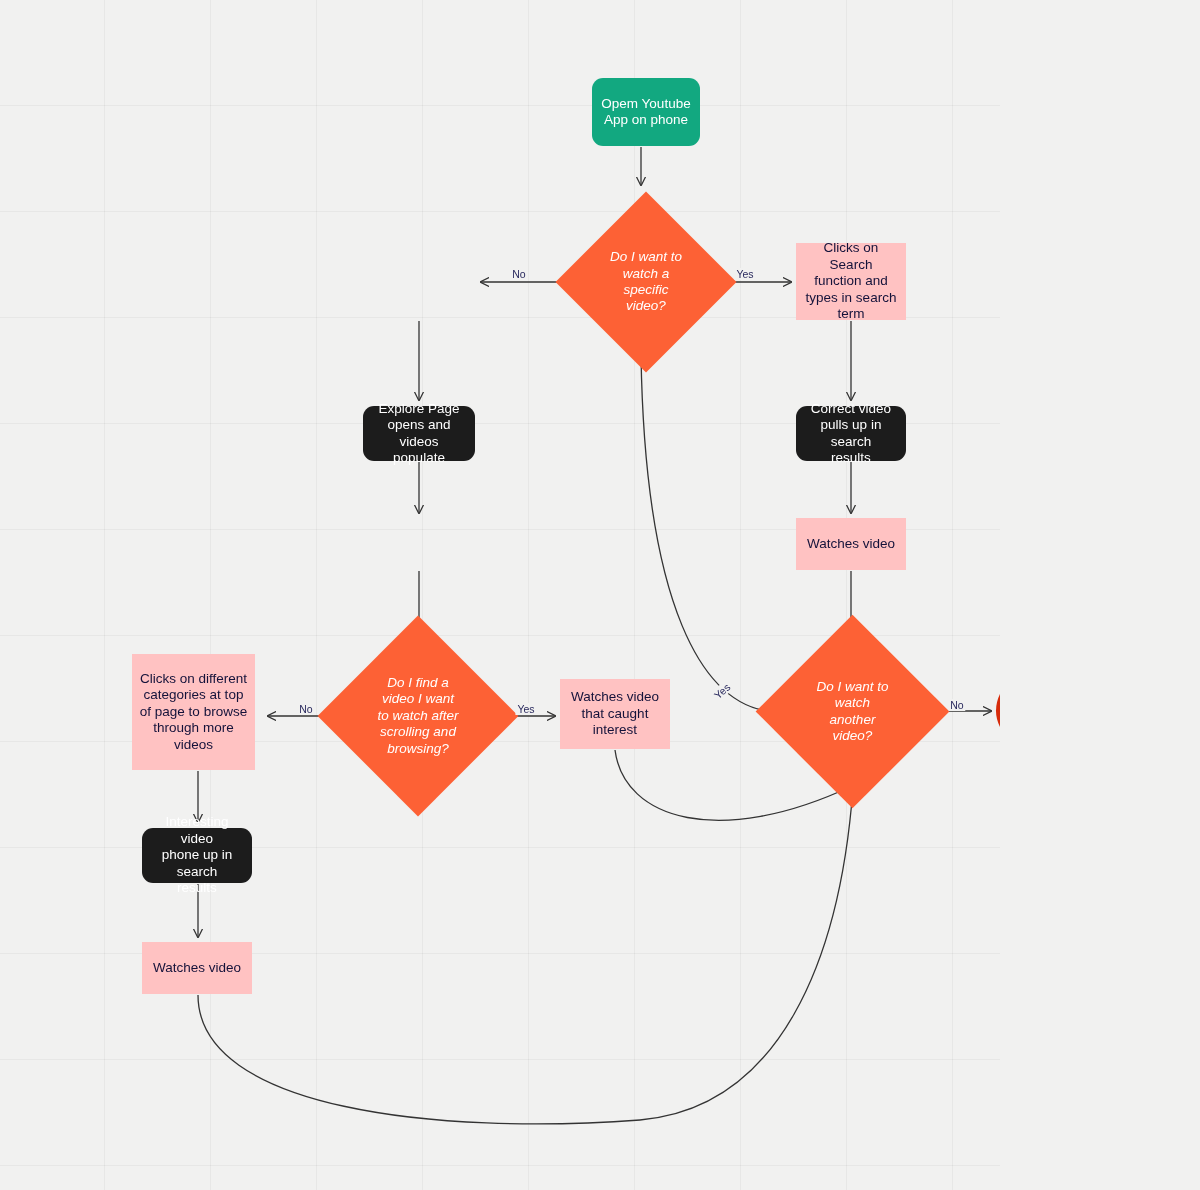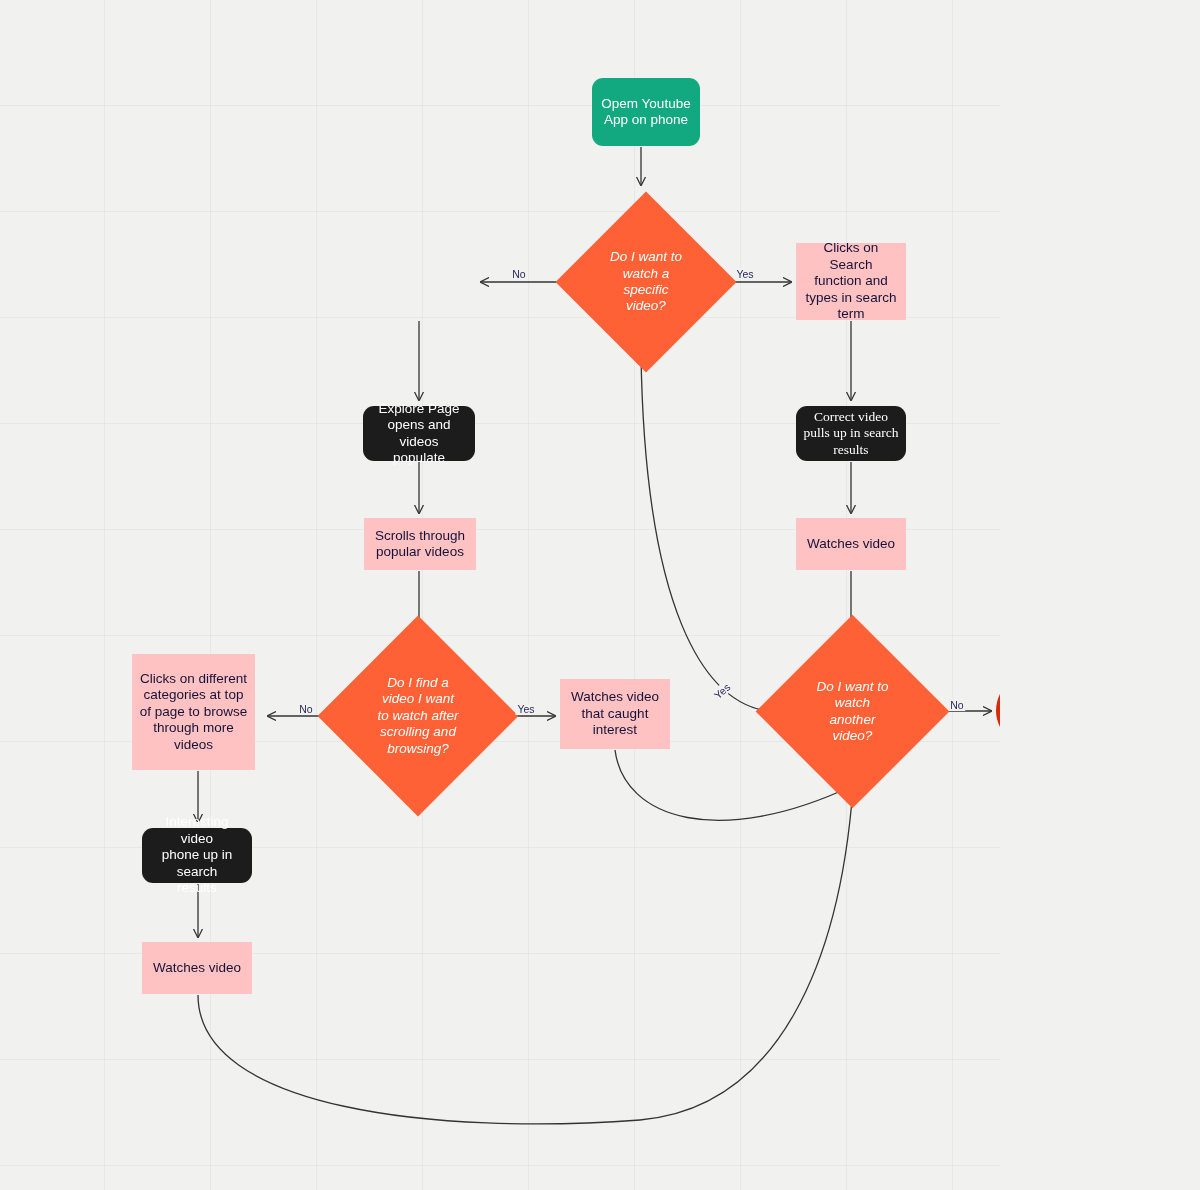--- a/index.html
+++ b/index.html
@@ -165,30 +165,26 @@
 populate</span>
   </div>
 
   <div class="node node-process" style="left:796px; top:243px; width:110px; height:77px;">
     <span>Clicks on Search
 function and
 types in search
 term</span>
   </div>
 
-  <div class="node node-system" style="left:796px; top:406px; width:110px; height:55px;font-family:Liberation Serif, serif;">
+  <div class="node node-system" style="left:796px; top:406px; width:110px; height:55px;">
     <span>Correct video
 pulls up in search
 results</span>
   </div>
 
-  <div class="node node-process" style="left:364px; top:518px; width:112px; height:52px;">
-    <span>Scrolls through
-popular videos</span>
-  </div>
 
   <div class="node node-process" style="left:796px; top:518px; width:110px; height:52px;">
     <span>Watches video</span>
   </div>
 
   <div class="node node-decision" style="left:347px; top:645px; width:142px; height:142px;">
     <div class="diamond-shape"></div>
     <span class="diamond-label">Do I find a
 video I want
 to watch after

